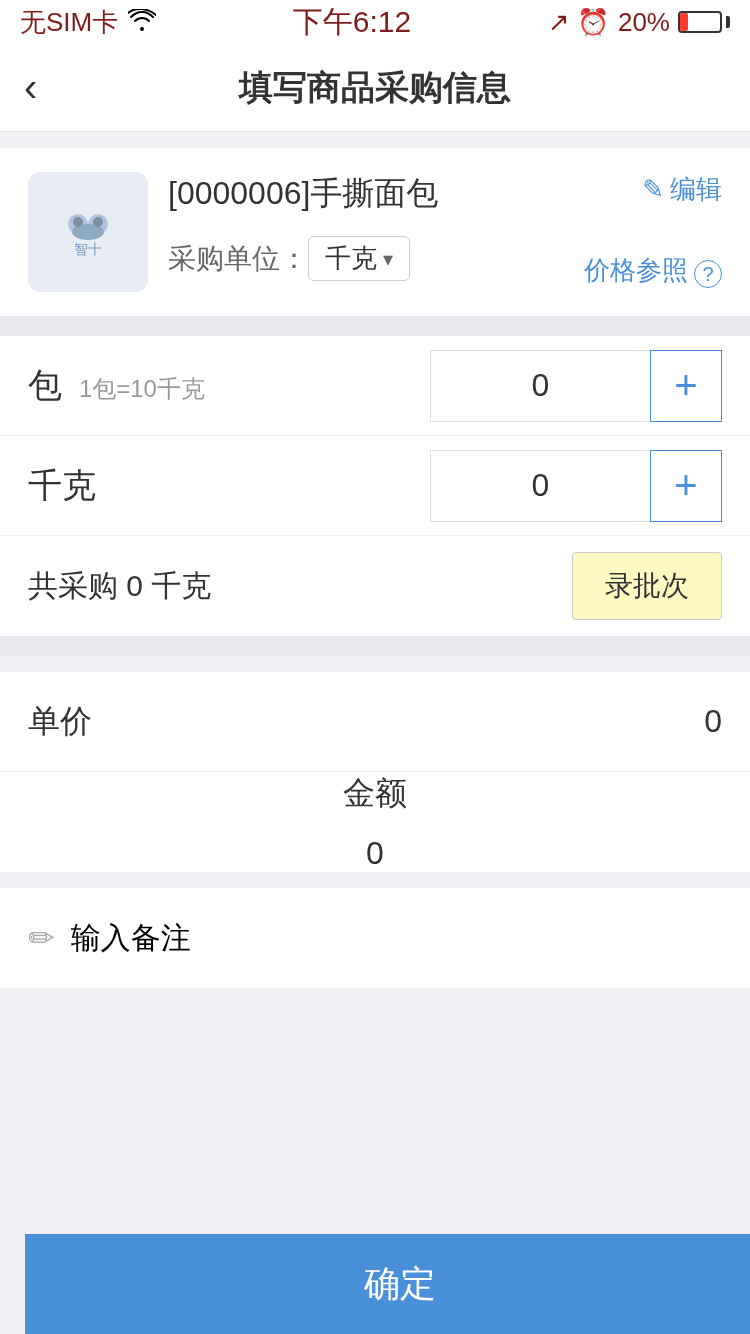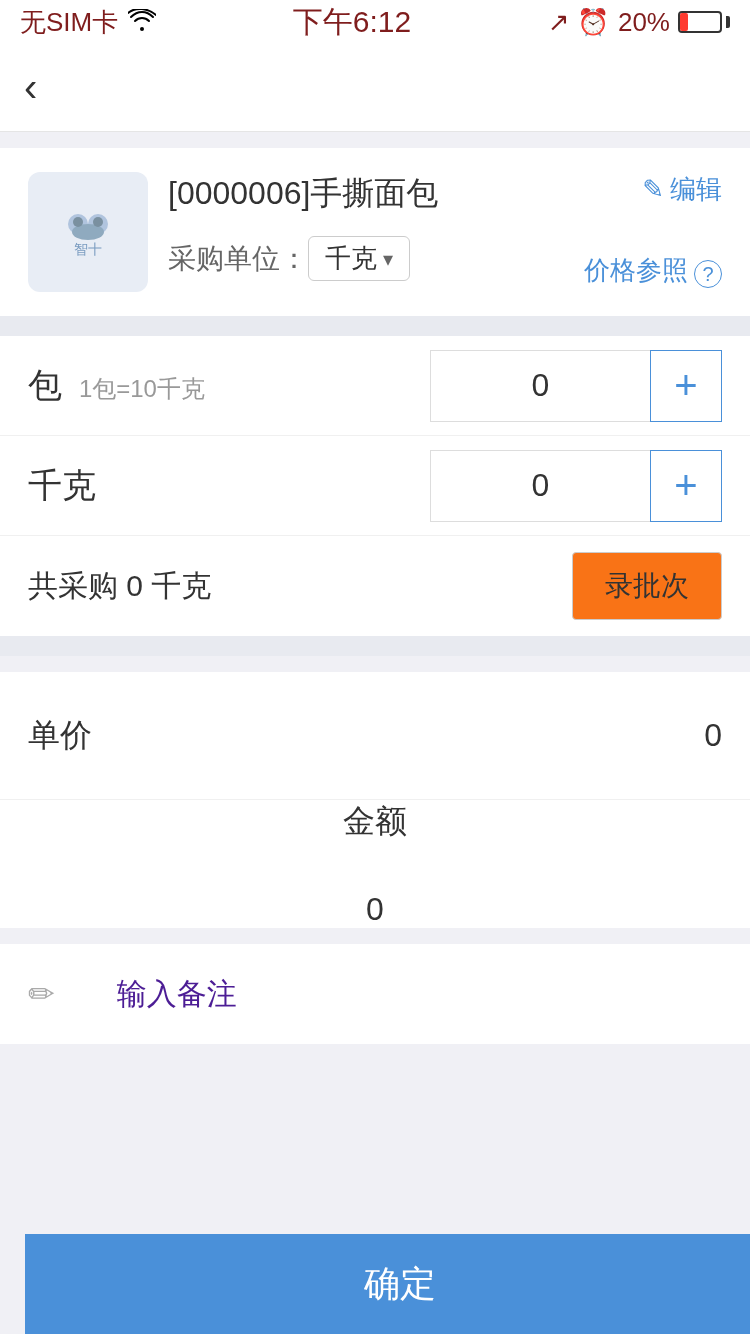--- a/index.html
+++ b/index.html
@@ -234,36 +234,36 @@
     }
     .summary-text {
       font-size: 30px;
       color: #333;
     }
     .record-btn {
       border: 1px solid #ccc;
       padding: 14px 32px;
       font-size: 28px;
       color: #333;
-      background: #f97316;
+      background: #fef9c3;
       border-radius: 4px;
       cursor: pointer;
     }
 
     
     .price-section {
       background: #fff;
       margin-top: 16px;
     }
     .price-row {
       display: flex;
       align-items: center;
       justify-content: space-between;
       padding: 0 28px;
-      height: 128px;
+      height: 100px;
       border-bottom: 1px solid #f0f0f0;
     }
     .price-label {
       font-size: 32px;
       color: #333;
     }
     .price-value {
       font-size: 32px;
       color: #333;
     }
@@ -277,22 +277,21 @@
       align-items: center;
       gap: 16px;
       min-height: 100px;
     }
     .notes-icon {
       font-size: 32px;
       color: #aaa;
     }
     .notes-placeholder {
       font-size: 30px;
-      color: #4c1d95;
-      margin-left: 46px;
+      color: #000000;
     }
 
     
     .empty-area {
       flex: 1;
       background: #f0f0f5;
       min-height: 300px;
     }
 
     
@@ -346,20 +345,21 @@
       </div>
       <div class="battery-tip"></div>
     </div>
   </div>
 </div>
 
 <div class="nav-bar">
   <div class="nav-back">
     <span>‹</span>
   </div>
+  <span class="nav-title">填写商品采购信息</span>
 </div>
 
 <div class="product-card">
   <div class="product-img">
     <svg width="80" height="60" viewBox="0 0 80 60">
       <circle cx="30" cy="22" r="10" fill="#b0c4de"></circle>
       <circle cx="50" cy="22" r="10" fill="#b0c4de"></circle>
       <ellipse cx="40" cy="30" rx="16" ry="8" fill="#8faabf"></ellipse>
       <circle cx="30" cy="20" r="5" fill="#7a90a0"></circle>
       <circle cx="50" cy="20" r="5" fill="#7a90a0"></circle>

